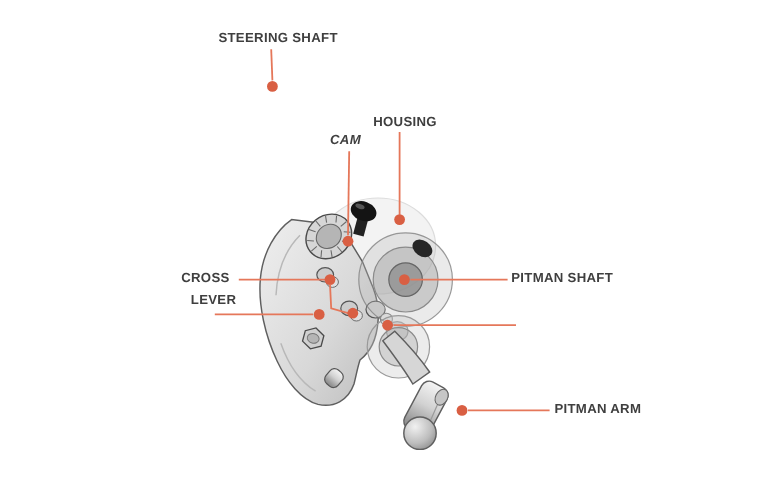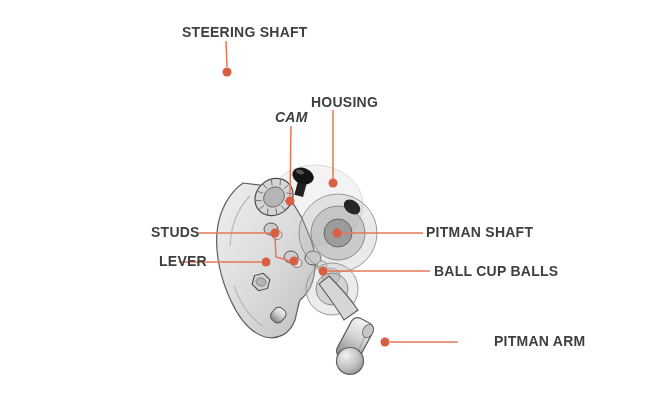--- a/index.html
+++ b/index.html
@@ -1,29 +1,29 @@
 <!DOCTYPE html>
 <html><head>
 <meta charset="utf-8">
 <style>
   html,body{margin:0;padding:0;background:#ffffff;}
   #stage{position:relative;width:650px;height:420px;background:#ffffff;overflow:hidden;
          font-family:"Liberation Sans",sans-serif;}
   #mech-svg{position:absolute;left:0;top:0;}
-  .label{position:absolute;font-size:14px;font-weight:600;line-height:13px;
+  .label{position:absolute;font-size:11px;font-weight:600;line-height:13px;
          color:#3f3f3f;letter-spacing:.25px;white-space:nowrap;
          font-family:"Liberation Sans",sans-serif;}
   .lbl-steering-shaft{left:182px;top:26px;}
   .lbl-cam{left:275px;top:111px;font-style:italic;}
   .lbl-housing{left:311px;top:96px;}
   .lbl-studs{left:151px;top:226px;}
-  .lbl-lever{left:141px;top:255px;padding-left:18px;}
+  .lbl-lever{left:141px;top:244px;padding-left:18px;}
   .lbl-cross-shaft{left:426px;top:226px;}
   .lbl-ball-cup-balls{left:434px;top:265px;}
-  .lbl-pitman-arm{left:462px;top:335px;margin-left:32px;}
+  .lbl-pitman-arm{left:462px;top:335px;}
   .callout-line{fill:none;stroke:#e5775a;stroke-width:1.5;}
   .callout-dot{fill:#d95f43;stroke:none;}
   .outline{stroke:#5f5f5f;stroke-width:1.2;}
 </style>
 </head>
 <body>
 
 <div id="stage">
 
   <svg id="mech-svg" width="650" height="420" viewBox="0 0 650 420">
@@ -199,19 +199,18 @@
       <g>
         <line class="callout-line" x1="458" y1="342" x2="390" y2="342"></line>
         <circle class="callout-dot" cx="385" cy="342" r="4.5"></circle>
       </g>
     </g>
   </svg>
 
   <div class="label lbl-steering-shaft">STEERING SHAFT</div>
   <div class="label lbl-cam">CAM</div>
   <div class="label lbl-housing">HOUSING</div>
-  <div class="label lbl-studs">STUDS</div>
+  <div class="label lbl-studs">CROSS</div>
   <div class="label lbl-lever">LEVER</div>
   <div class="label lbl-cross-shaft">PITMAN SHAFT</div>
-  <div class="label lbl-ball-cup-balls">BALL CUP BALLS</div>
   <div class="label lbl-pitman-arm">PITMAN ARM</div>
 
 </div>
 
 </body></html>

